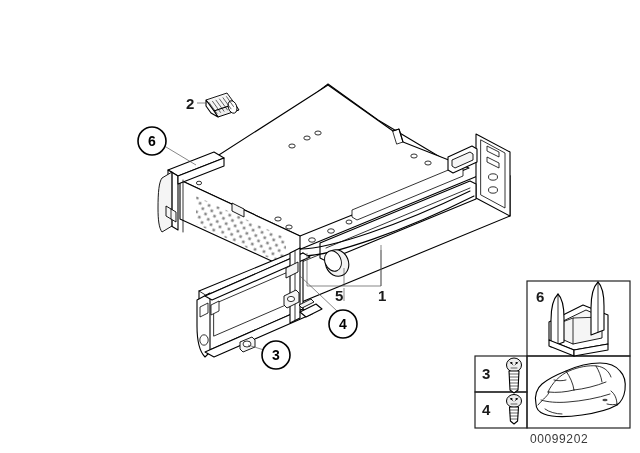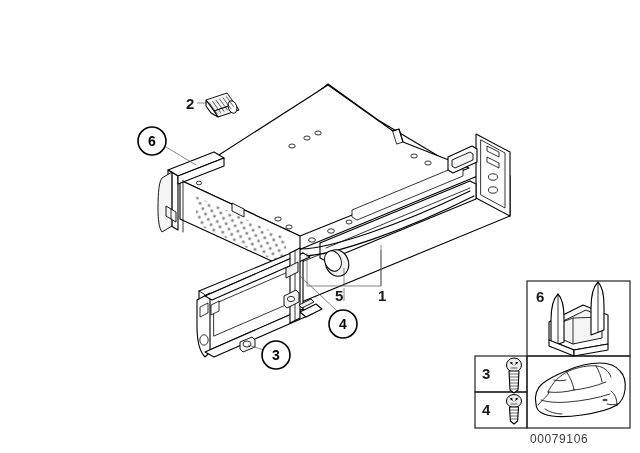--- a/index.html
+++ b/index.html
@@ -318,15 +318,15 @@
 <div class="lbl" style="left:378px;top:288px;">1</div>
 
 <div class="callout-num" style="left:137px;top:134px;">6</div>
 <div class="callout-num" style="left:328px;top:317px;">4</div>
 <div class="callout-num" style="left:261px;top:348px;">3</div>
 
 <div class="boxnum" style="left:536px;top:289px;">6</div>
 <div class="boxnum" style="left:482px;top:366px;">3</div>
 <div class="boxnum" style="left:482px;top:402px;">4</div>
 
-<div class="diagid" style="left:530px;top:432px;">00079106</div>
+<div class="diagid" style="left:530px;top:432px;">00099202</div>
 
 </div>
 
 </body></html>

